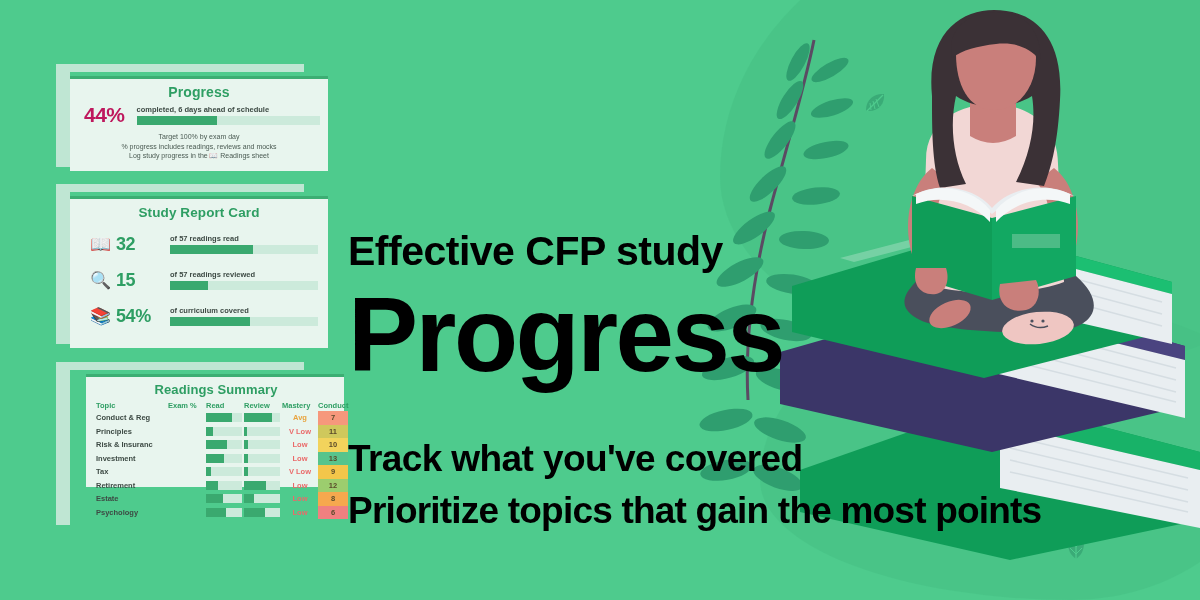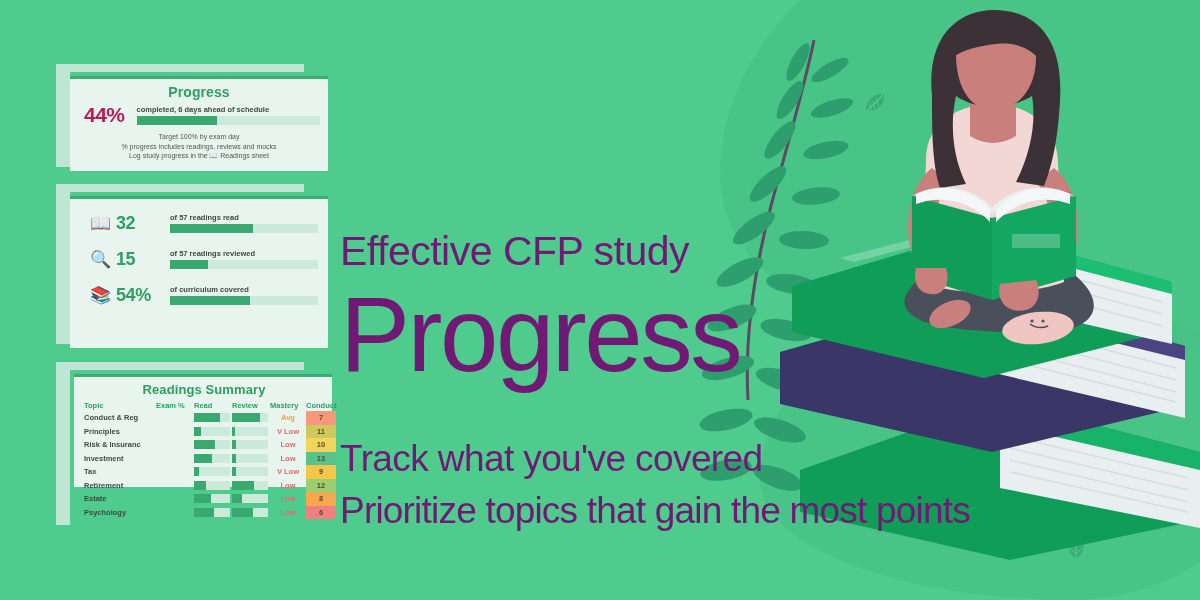--- a/index.html
+++ b/index.html
@@ -68,21 +68,21 @@
   .report-row { display:flex; align-items:center; padding:0 10px 0 16px; height:36px; }
   .report-icon { width:30px; font-size:17px; line-height:1; text-align:center; }
   .report-num { width:54px; font-size:18px; font-weight:bold; color:#2e9e63; letter-spacing:-.4px; }
   .report-right { flex:1; }
   .report-label { font-size:7.5px; font-weight:bold; color:#3d4a44; margin-bottom:2.5px; }
 
   
   #summary-card-wrap { left:56px; top:362px; width:272px; height:170px; }
   #summary-shadow-far  { left:0; top:0;  width:248px; height:8px; }
   #summary-shadow-near { left:0; top:8px; width:14px; height:155px; }
-  #summary-card { left:18px; top:12px; width:258px; height:113px; padding:5px 8px 0 10px; }
+  #summary-card { left:30px; top:12px; width:258px; height:113px; padding:5px 8px 0 10px; }
   #summary-title { font-size:13px; margin-bottom:4px; }
   table.summary { width:100%; border-collapse:collapse; table-layout:fixed; }
   table.summary th {
     font-size:7.5px; color:#2e9e63; font-weight:bold; text-align:left;
     padding-bottom:1px; white-space:nowrap;
   }
   table.summary td { font-size:7.5px; padding:0; height:13.5px; vertical-align:middle; }
   .c-topic   { width:72px; }
   .c-exam    { width:38px; }
   .c-read    { width:38px;margin-top:28px; }
@@ -94,21 +94,21 @@
   .minitrack > i { position:absolute; left:0; top:0; bottom:0; background:#3aa96f; display:block; }
   .mastery-cell { text-align:center; font-weight:bold; font-size:7.5px; }
   .prio-cell {
     text-align:center; font-weight:bold; font-size:7.5px;
     color:#5a4a2a; height:13.5px; line-height:13.5px;
   }
   th.c-prio { text-align:center; }
 
   
   #copy { position:absolute; left:340px; top:0; width:830px; height:600px; pointer-events:none; }
-  .copy-el { position:absolute; color:#701a75; font-weight:normal; }
+  .copy-el { position:absolute; color:#000000; font-weight:bold;margin-left:8px; }
   #eyebrow  { top:228px; font-size:41px; letter-spacing:-.5px; }
   #headline { top:282px; font-size:105px; letter-spacing:-2.5px; line-height:1; }
   #sub1     { top:438px; font-size:37px; letter-spacing:-.6px; }
   #sub2     { top:490px; font-size:37px; letter-spacing:-.8px; }
 
   
   #illustration { position:absolute; left:640px; top:0; width:560px; height:600px; }
   #illustration svg { display:block; }
 </style>
 </head>
@@ -243,20 +243,21 @@
       <div>% progress includes readings, reviews and mocks</div>
       <div>Log study progress in the 📖 Readings sheet</div>
     </div>
   </div>
 </div>
 
 <div class="card-wrap" id="report-card-wrap">
   <div class="card-shadow-far" id="report-shadow-far"></div>
   <div class="card-shadow-near" id="report-shadow-near"></div>
   <div class="card" id="report-card">
+    <div class="card-title" id="report-title">Study Report Card</div>
     <div id="report-rows">
         <div class="report-row">
           <div class="report-icon">📖</div>
           <div class="report-num">32</div>
           <div class="report-right">
             <div class="report-label">of 57 readings read</div>
             <div class="track">
               <i style="width:56%"></i>
             </div>
           </div>

